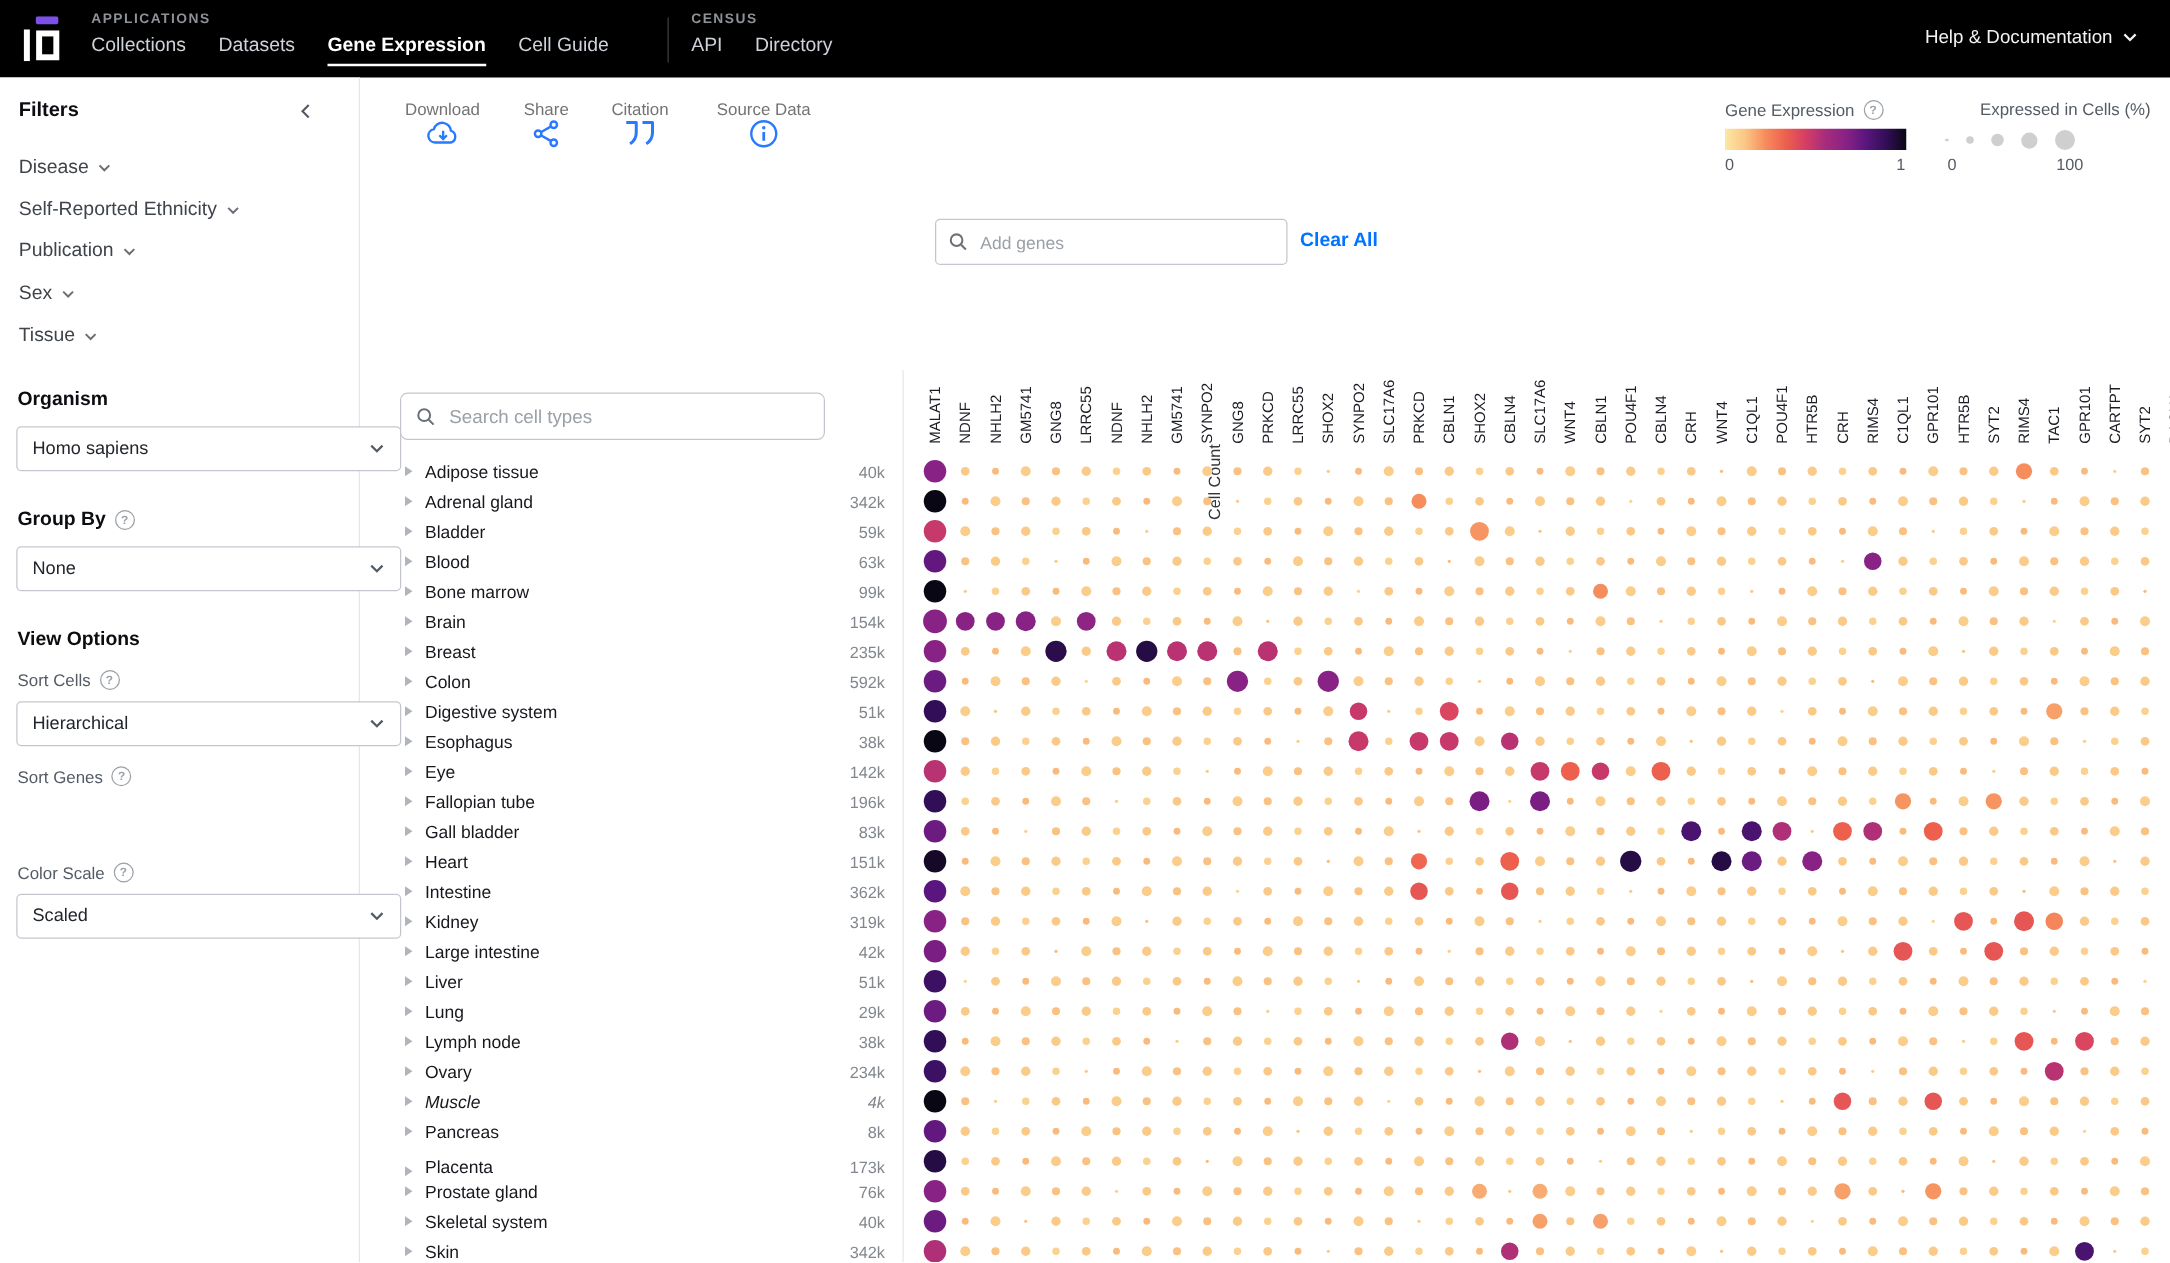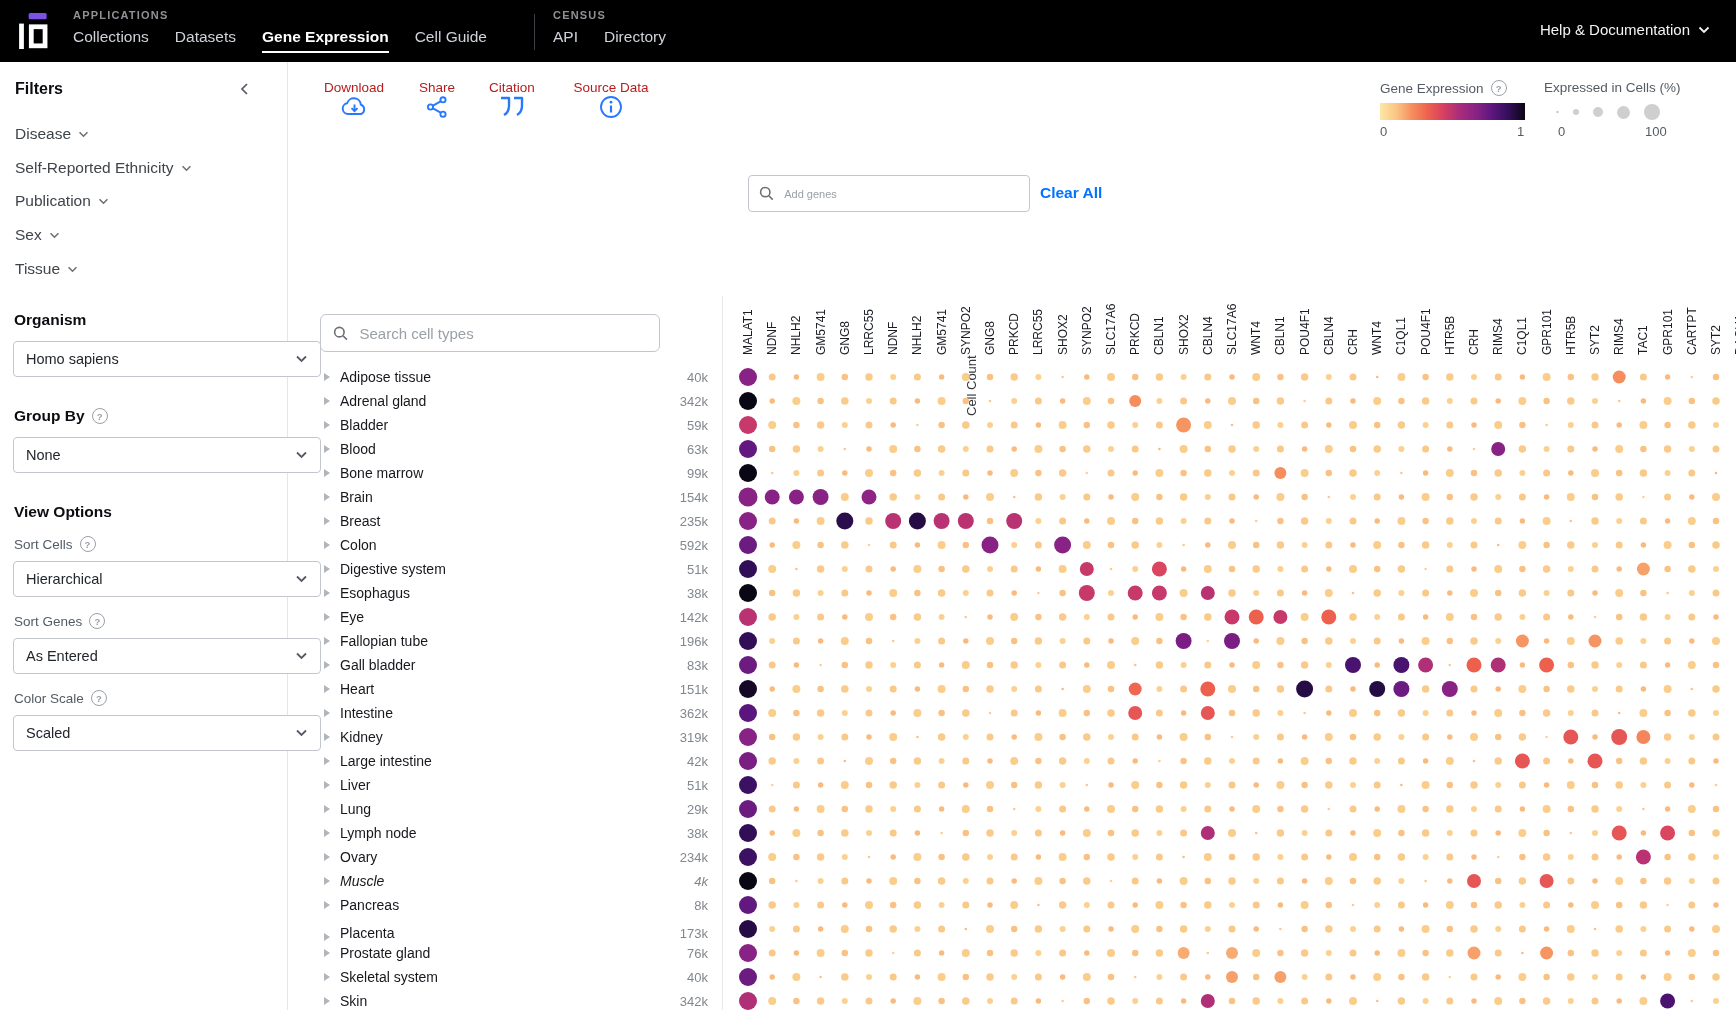--- a/index.html
+++ b/index.html
@@ -24,31 +24,31 @@
   .filteritem{position:absolute;left:15px;height:24px;display:flex;align-items:center;gap:7px;font-size:15.5px;color:#3f444b;cursor:pointer;}
   .sb-h{position:absolute;left:14px;font-size:15.5px;font-weight:700;color:#0b0d11;display:flex;align-items:center;gap:7px;}
   .sb-sub{position:absolute;left:14px;font-size:13.5px;color:#545b64;display:flex;align-items:center;gap:7px;}
   .dropdown{position:absolute;left:13px;width:308px;height:36px;border:1px solid #c3c7cd;border-radius:4px;
             display:flex;align-items:center;padding:1px 12px;box-sizing:border-box;font-size:14.5px;color:#22262b;
             justify-content:space-between;cursor:pointer;background:#fff;}
   .qcircle{display:inline-flex;width:14px;height:14px;border:1.4px solid #9aa0a6;border-radius:50%;
            color:#9aa0a6;font-size:9.5px;font-weight:700;align-items:center;justify-content:center;}
   
   .action{position:absolute;top:80px;text-align:center;cursor:pointer;}
-  .action .alabel{font-size:13.5px;color:#b91c1c;white-space:nowrap;}
+  .action .alabel{font-size:13.5px;color:#737373;white-space:nowrap;}
   
   .leg-label{position:absolute;top:80px;font-size:13.5px;color:#545b64;display:flex;gap:7px;align-items:center;}
   .gradbar{position:absolute;left:1380px;top:103px;width:145px;height:17px;}
   .leg-min{position:absolute;font-size:13px;color:#545b64;top:124px;}
   .leg-dots{position:absolute;left:1556px;top:103px;width:150px;height:18px;display:flex;align-items:center;gap:14px;}
   .ldot{background:#cfcfcf;border-radius:50%;display:inline-block;}
   
   .genebox{position:absolute;left:748px;top:175px;width:282px;height:37px;border:1px solid #c3c7cd;border-radius:4px;
            box-sizing:border-box;display:flex;align-items:center;padding:0 10px;gap:8px;background:#fff;}
-  .genebox input{border:none;outline:none;font-size:11px;width:100%;font-family:"Liberation Sans",sans-serif;color:#6d28d9;}
+  .genebox input{border:none;outline:none;font-size:14px;width:100%;font-family:"Liberation Sans",sans-serif;color:#6d28d9;}
   .genebox input::placeholder{color:#9aa0a6;}
   .clearall{position:absolute;left:1040px;top:184px;font-size:15.5px;font-weight:600;color:#0073ff;cursor:pointer;}
   
   .listpanel{position:absolute;left:288px;top:62px;width:434px;height:936px;}
   .cellsearch{position:absolute;left:32px;top:252px;width:340px;height:38px;border:1px solid #c3c7cd;border-radius:6px;
               box-sizing:border-box;display:flex;align-items:center;padding:0 12px;gap:9px;background:#fff;}
   .cellsearch input{border:none;outline:none;font-size:15px;width:100%;font-family:"Liberation Sans",sans-serif;color:#22262b;}
   .cellsearch input::placeholder{color:#9aa0a6;}
   .cellcount{position:absolute;left:676px;top:268px;height:86px;writing-mode:vertical-rl;transform:rotate(180deg);
              font-size:13px;color:#33373c;}
@@ -163,26 +163,20 @@
     <div class="dropdown" style="top:499px;">
       <span>Hierarchical</span>
       <svg width="13" height="8" viewBox="0 0 12 8">
           <polyline points="1.5,1.5 6,6 10.5,1.5" fill="none" stroke="#545b64" stroke-width="1.8"></polyline>
         </svg>
     </div>
 
     <div class="sb-sub" style="top:551px;">
       <span>Sort Genes</span>
       <span class="qcircle">?</span>
-    </div>
-    <div class="dropdown" style="top:576px;">
-      <span>As Entered</span>
-      <svg width="13" height="8" viewBox="0 0 12 8">
-          <polyline points="1.5,1.5 6,6 10.5,1.5" fill="none" stroke="#545b64" stroke-width="1.8"></polyline>
-        </svg>
     </div>
 
     <div class="sb-sub" style="top:628px;">
       <span>Color Scale</span>
       <span class="qcircle">?</span>
     </div>
     <div class="dropdown" style="top:653px;">
       <span>Scaled</span>
       <svg width="13" height="8" viewBox="0 0 12 8">
           <polyline points="1.5,1.5 6,6 10.5,1.5" fill="none" stroke="#545b64" stroke-width="1.8"></polyline>
@@ -223,21 +217,21 @@
   </div>
 
   <div class="leg-label" style="left:1380px;">
     <span>Gene Expression</span>
     <span class="qcircle">?</span>
   </div>
   <div class="gradbar" id="gradient-bar" style="background: linear-gradient(to right, rgb(253, 231, 165), rgb(250, 198, 133), rgb(246, 141, 93), rgb(237, 96, 78), rgb(213, 62, 100), rgb(166, 44, 124), rgb(136, 34, 133), rgb(90, 22, 126), rgb(50, 14, 88), rgb(10, 7, 20));"></div>
   <span class="leg-min" style="left:1380px;">0</span>
   <span class="leg-min" style="left:1517px;">1</span>
 
-  <div class="leg-label" style="left:1544px;">
+  <div class="leg-label" style="left:1584px;">
     <span>Expressed in Cells (%)</span>
   </div>
   <div class="leg-dots" id="legend-dots">
       <span class="ldot" style="width: 2.5px; height: 2.5px; background: rgb(207, 207, 207);"></span>
       <span class="ldot" style="width: 6px; height: 6px; background: rgb(207, 207, 207);"></span>
       <span class="ldot" style="width: 10px; height: 10px; background: rgb(207, 207, 207);"></span>
       <span class="ldot" style="width: 13px; height: 13px; background: rgb(207, 207, 207);"></span>
       <span class="ldot" style="width: 16px; height: 16px; background: rgb(207, 207, 207);"></span>
     </div>
   <span class="leg-min" style="left:1558px;">0</span>

